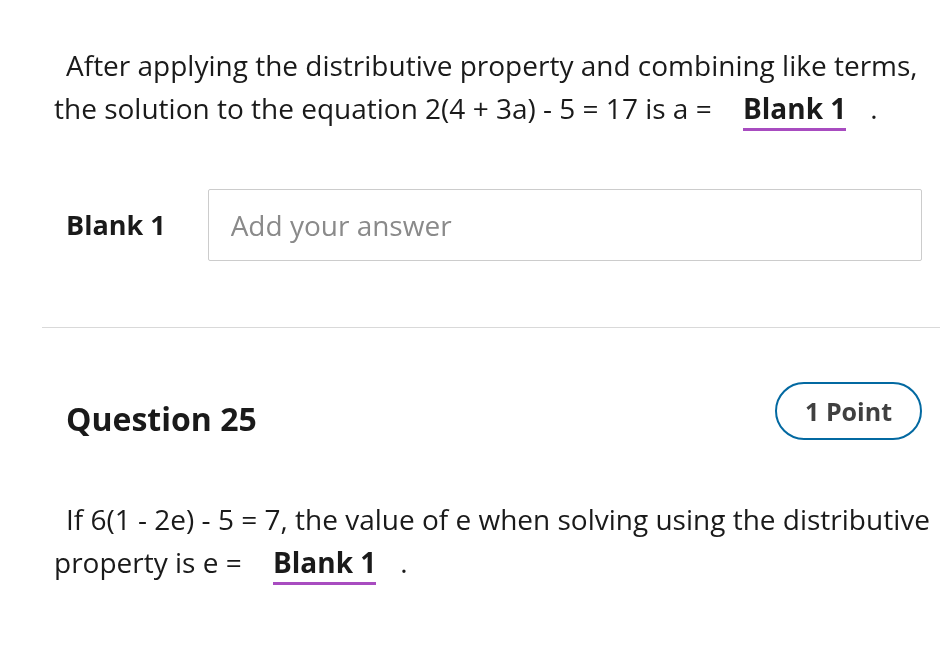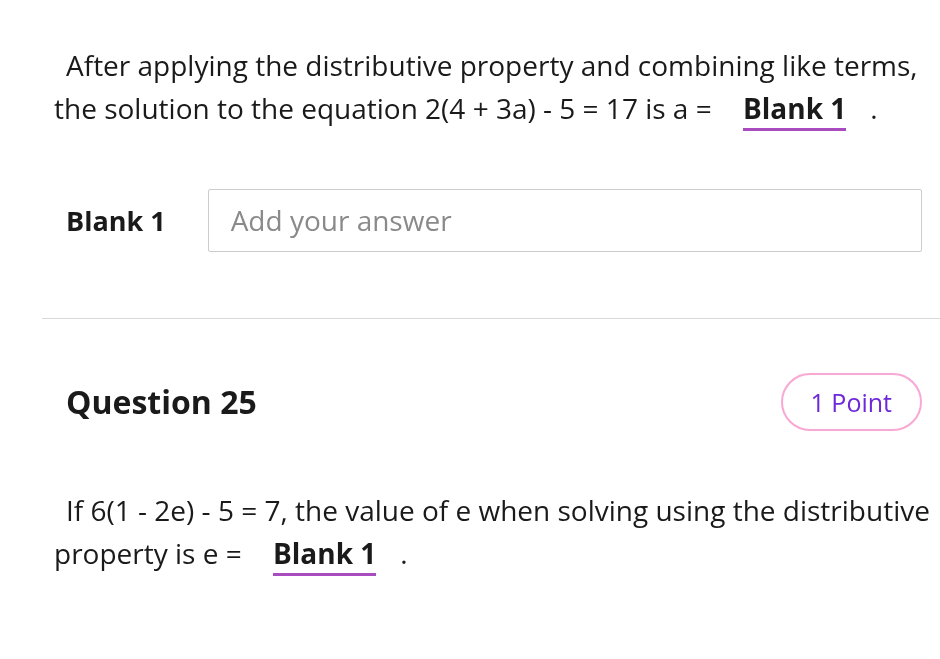--- a/index.html
+++ b/index.html
@@ -30,54 +30,54 @@
     gap: 18px;
   }
   .answer-label {
     font-size: 27px;
     font-weight: 700;
     color: #1a1a1a;
     white-space: nowrap;
   }
   .answer-input {
     flex: 1;
-    height: 63px;
+    height: 72px;
     border: 1px solid #ccc;
     font-size: 28px;
     padding: 0 22px;
     font-family: inherit;
     color: #333;
     outline: none;
     border-radius: 2px;
   }
   .answer-input::placeholder { color: #8a8a8a; font-weight: 400; }
   .divider {
     border: none;
     border-top: 1px solid #d9d9d9;
     margin: 54px 0 42px 0;
   }
   .question-header {
     display: flex;
     justify-content: space-between;
-    align-items: center;
+    align-items: flex-end;
     margin-bottom: 46px;
     gap: 15px;
   }
   .question-title {
     font-size: 32px;
     font-weight: 700;
     color: #1a1a1a;
   }
   .points-pill {
-    border: 2px solid #f9a8d4;
+    border: 2px solid #0369a1;
     border-radius: 999px;
     padding: 10px 28px;
     font-size: 25px;
-    font-weight: 400;
-    color: #6d28d9;
+    font-weight: 700;
+    color: #404040;
   }
 </style>
 </head>
 <body>
 
 <p class="question-text">
   <span>After applying the distributive property and combining like terms, the solution to the equation 2(4 + 3a) - 5 = 17 is a = </span><span class="blank-ref">Blank 1</span><span>.</span>
 </p>
 
 <div class="answer-row">

